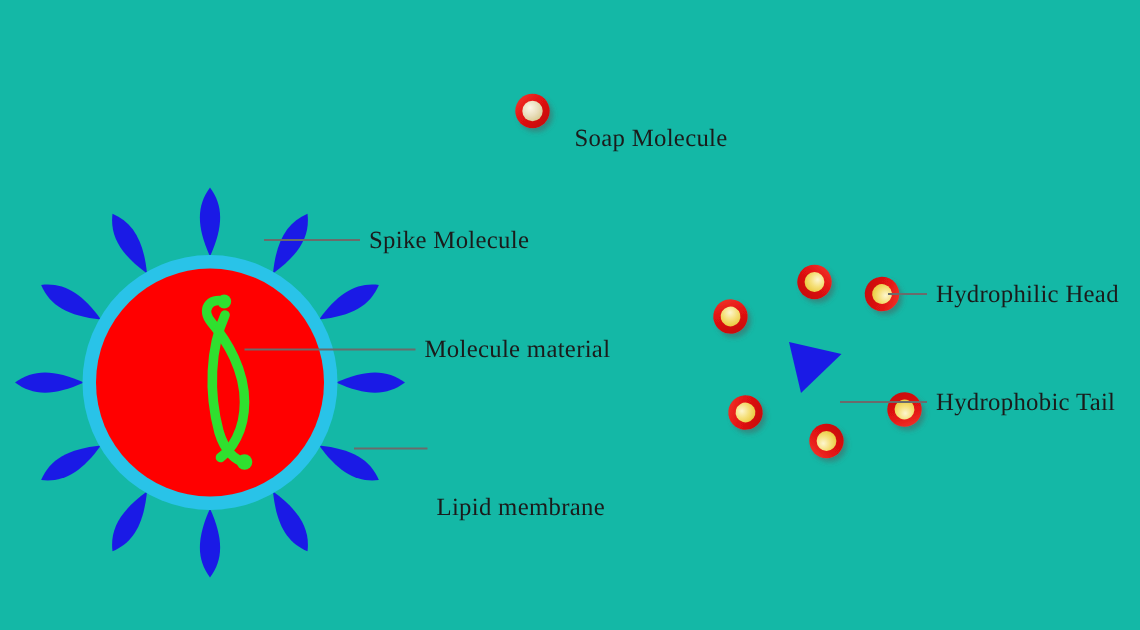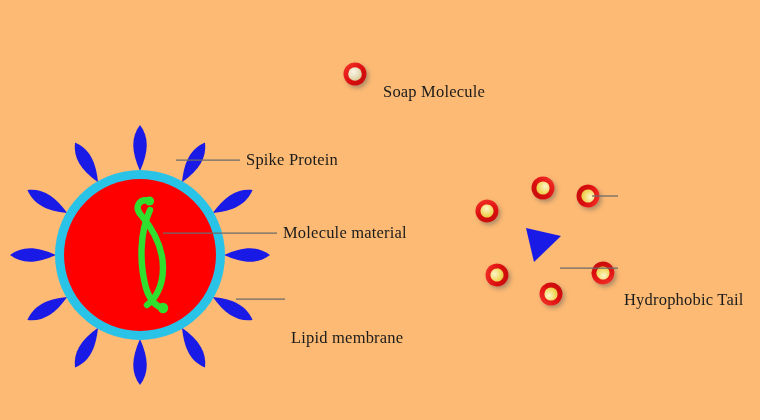--- a/index.html
+++ b/index.html
@@ -10,21 +10,21 @@
   body {
     width: 760px;
     height: 420px;
     overflow: hidden;
     font-family: "Liberation Serif", "DejaVu Serif", serif;
   }
   #canvas {
     position: relative;
     width: 760px;
     height: 420px;
-    background: #fdba74;
+    background: #14b8a6;
   }
   #scene {
     position: absolute;
     inset: 0;
     width: 760px;
     height: 420px;
   }
   .lbl {
     position: absolute;
     font-family: "Liberation Serif", "DejaVu Serif", serif;
@@ -32,21 +32,21 @@
     color: #1b1b1b;
     white-space: nowrap;
     line-height: 1;
     letter-spacing: 0.2px;
   }
   #lbl-soap      { left: 383px; top: 84px; }
   #lbl-spike     { left: 246px; top: 152px; }
   #lbl-genetic   { left: 283px; top: 225px; }
   #lbl-lipid     { left: 291px; top: 291px; margin-top: 39px; }
   #lbl-hphilic   { left: 624px; top: 188px; }
-  #lbl-hphobic   { left: 624px; top: 260px; margin-top: 32px; }
+  #lbl-hphobic   { left: 624px; top: 260px; }
 </style>
 </head>
 <body>
 
 <div id="canvas">
 
   <svg id="scene" viewBox="0 0 760 420" xmlns="http://www.w3.org/2000/svg">
     <defs>
       <radialGradient id="headGradCream" cx="38%" cy="34%" r="72%">
         <stop offset="0%" stop-color="#fbf7e8"></stop>
@@ -177,22 +177,23 @@
 
       <g stroke="#6b6b6b" stroke-width="1.25" fill="none">
         <line x1="592" y1="196" x2="618" y2="196"></line>
         <line x1="560" y1="268" x2="618" y2="268"></line>
       </g>
     </g>
   </svg>
 
   <div class="lbl" id="lbl-soap">Soap Molecule</div>
 
-  <div class="lbl" id="lbl-spike">Spike Protein</div>
+  <div class="lbl" id="lbl-spike">Spike Molecule</div>
 
   <div class="lbl" id="lbl-genetic">Molecule material</div>
 
   <div class="lbl" id="lbl-lipid">Lipid membrane</div>
 
+  <div class="lbl" id="lbl-hphilic">Hydrophilic Head</div>
 
   <div class="lbl" id="lbl-hphobic">Hydrophobic Tail</div>
 
 </div>
 
 </body></html>

